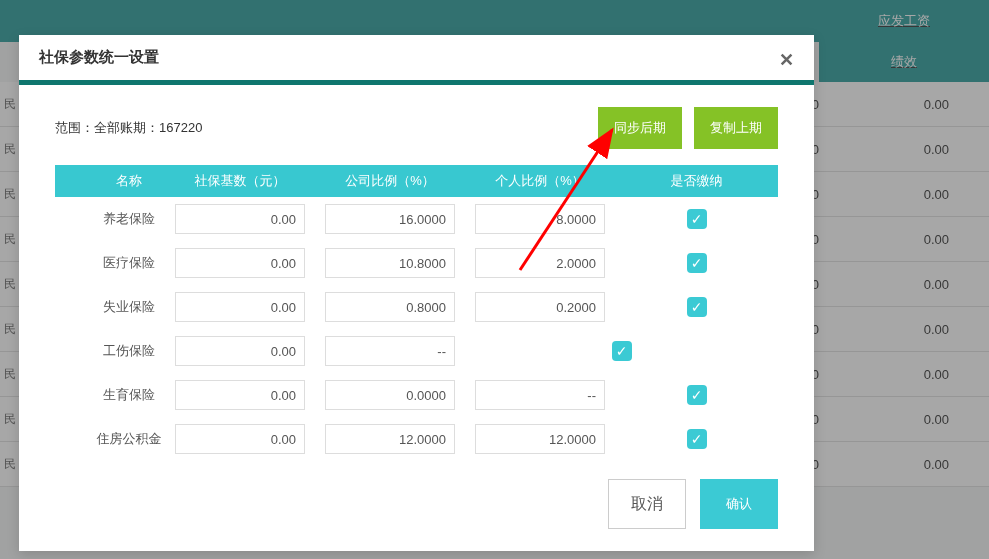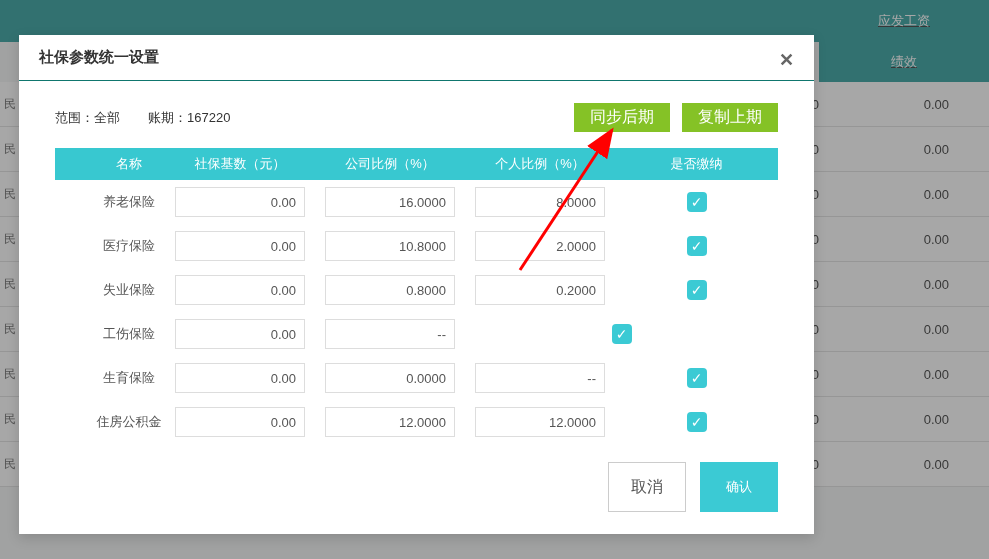--- a/index.html
+++ b/index.html
@@ -76,47 +76,47 @@
   .modal {
     position:absolute;
     left:19px;
     top:35px;
     width:795px;
     background:#fff;
     box-shadow:0 4px 12px rgba(0,0,0,0.15);
   }
   .modal-head {
     position:relative;
-    border-bottom:1px solid #0f766e;
+    border-bottom:5px solid #0f766e;
     padding:13px 20px;
     font-size:15px;
     font-weight:bold;
     color:#333;
   }
   .modal-close{
     position:absolute;
     right:14px; top:12px;
     font-size:18px;
     color:#666;
     cursor:pointer;
     padding:2px 6px;
   }
   .modal-body{ padding:10px 36px 18px 36px;}
   .toolbar { display:flex; align-items:center; padding:12px 0 16px 0;}
-  .toolbar .scope{ color:#333; margin-right:28px;}
+  .toolbar .scope{ color:#333; }
   .toolbar .period{ color:#333;}
   .toolbar .spacer{ flex:1;}
   .btn-green{
     background:#8bc34a;
     background:#85c226;
     background:#85c226;
     color:#fff;
     border:none;
-    padding:4px 16px;
-    font-size:16px;
+    padding:12px 16px;
+    font-size:13px;
     cursor:pointer;
     margin-left:12px;
   }
   .btn-green{ background:#85c226; }
   .table{ width:100%;}
   .thead{
     display:flex;
     background:#3dc8d2;
     background:#3bcad4;
     background:#3bcad4;

